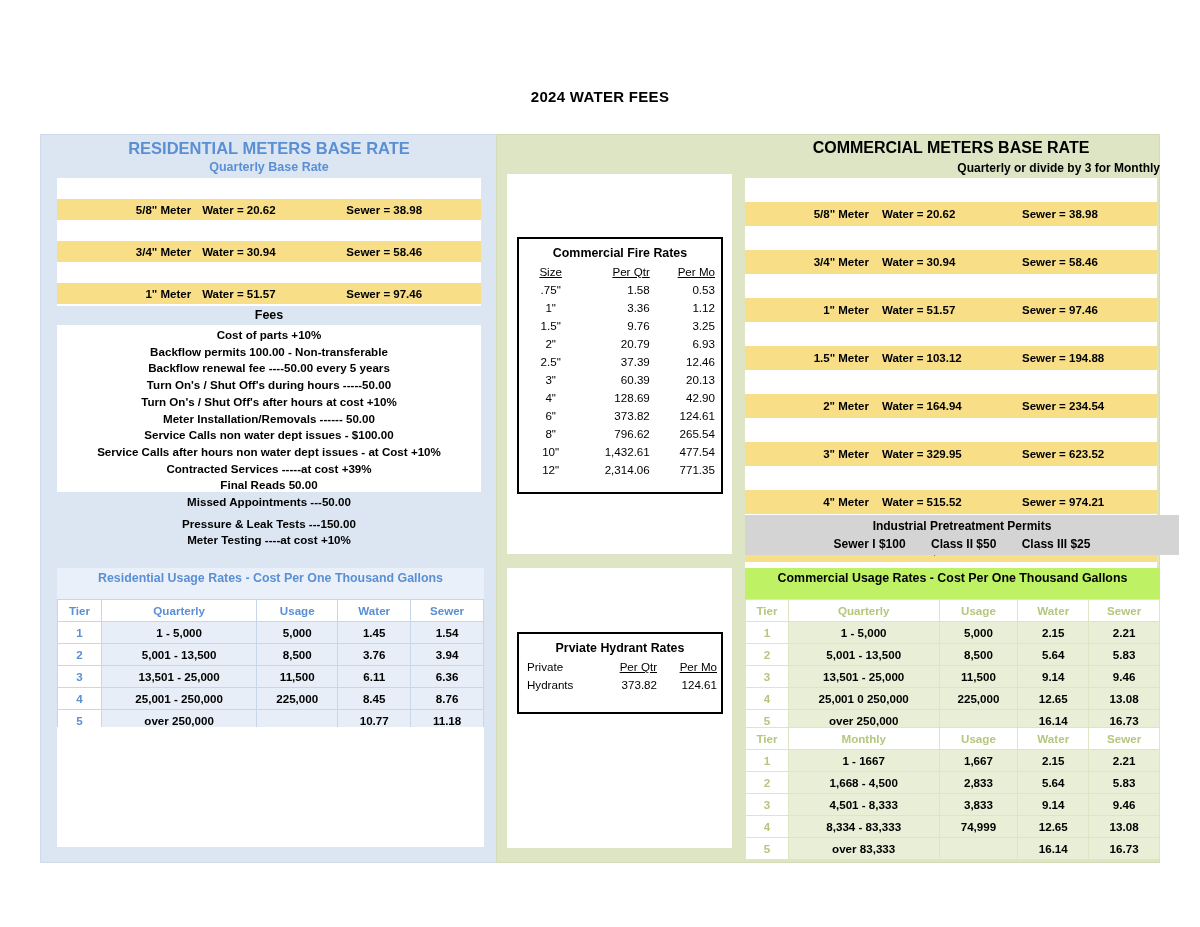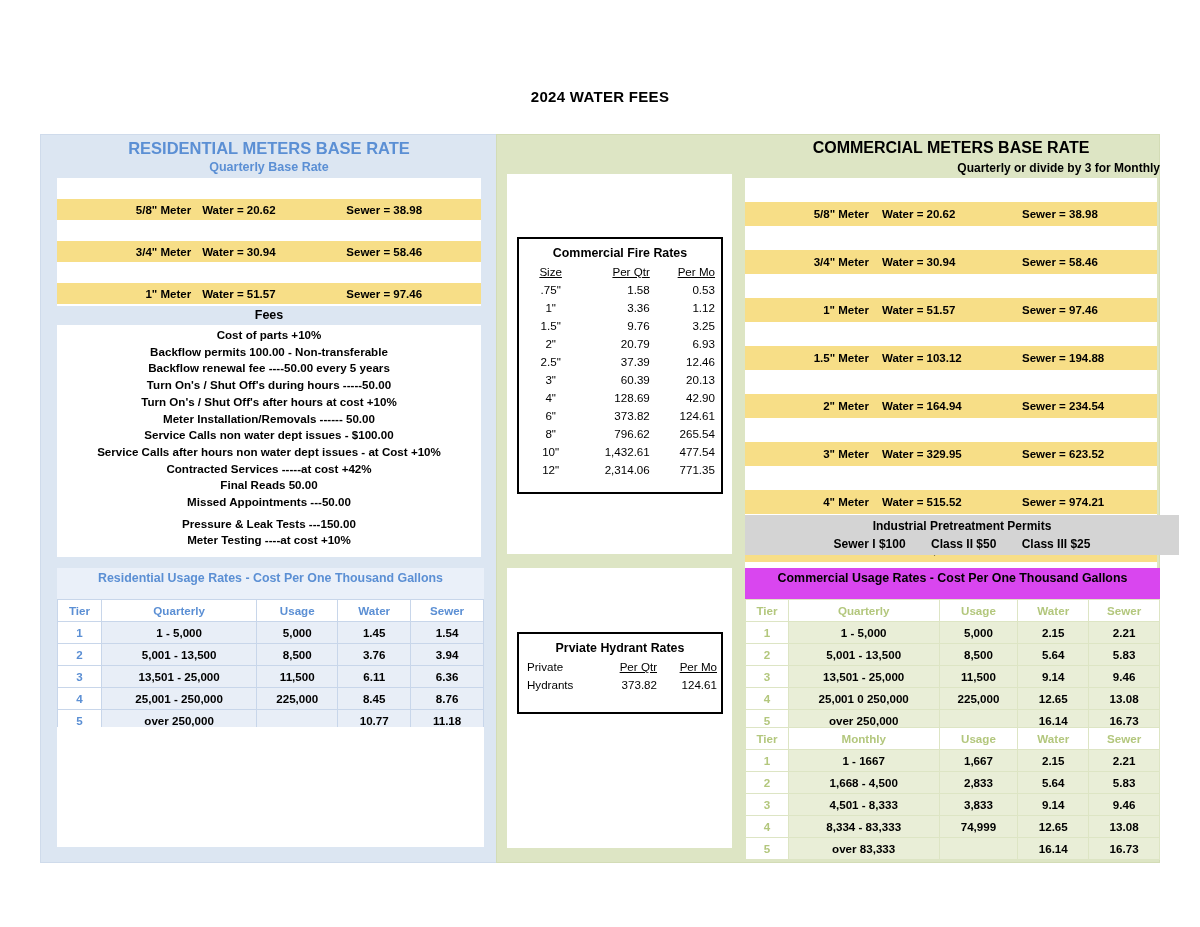--- a/index.html
+++ b/index.html
@@ -92,21 +92,21 @@
     font-weight: bold;
   }
 
   
   .card {
     position: absolute;
     background: #ffffff;
     box-sizing: border-box;
   }
   #res-meter-card  { left: 57px;  top: 178px; width: 424px; height: 126px; }
-  #res-fees-card   { left: 57px;  top: 306px; width: 424px; height: 251px; }
+  #res-fees-card   { left: 57px;  top: 306px; width: 424px; height: 186px; }
   #res-usage-card  { left: 57px;  top: 568px; width: 427px; height: 149px; }
   #res-blank-card  { left: 57px;  top: 727px; width: 427px; height: 120px; }
 
   #mid-card-top    { left: 507px; top: 174px; width: 225px; height: 380px; }
   #mid-card-bot    { left: 507px; top: 568px; width: 225px; height: 280px; }
 
   #com-meter-card  { left: 745px; top: 178px; width: 412px; height: 332px; }
   #com-usage-card  { left: 745px; top: 568px; width: 415px; height: 150px; }
   #com-month-card  { left: 745px; top: 727px; width: 415px; height: 122px; }
 
@@ -149,21 +149,21 @@
   .fees-list div.spaced { margin-top: 5px; }
 
   
   .usage-title {
     text-align: center;
     font-size: 12.4px;
     font-weight: bold;
     padding: 3px 0 14px;
   }
   .usage-title.blue  { color: #5b8fd4; background: #eaf0f9; }
-  .usage-title.green { color: #000;    background: #d946ef; }
+  .usage-title.green { color: #000;    background: #bef264; }
 
   table.usage {
     width: 100%;
     border-collapse: collapse;
     table-layout: fixed;
   }
   table.usage th, table.usage td {
     font-size: 11.6px;
     height: 19px;
     text-align: center;
@@ -292,21 +292,21 @@
   <div class="fees-title">Fees</div>
   <div class="fees-list">
     <div>Cost of parts +10%</div>
     <div>Backflow permits 100.00 - Non-transferable</div>
     <div>Backflow renewal fee ----50.00 every 5 years</div>
     <div>Turn On's / Shut Off's during hours -----50.00</div>
     <div>Turn On's / Shut Off's after hours at cost +10%</div>
     <div>Meter Installation/Removals ------ 50.00</div>
     <div>Service Calls non water dept issues - $100.00</div>
     <div>Service Calls after hours non water dept issues - at Cost +10%</div>
-    <div>Contracted Services -----at cost +42%</div>
+    <div>Contracted Services -----at cost +39%</div>
     <div>Final Reads 50.00</div>
     <div>Missed Appointments ---50.00</div>
     <div class="spaced">Pressure &amp; Leak Tests ---150.00</div>
     <div>Meter Testing ----at cost +10%</div>
   </div>
 </div>
 
 <div class="card" id="res-usage-card">
   <div class="usage-title blue">Residential Usage Rates  -  Cost Per One Thousand Gallons</div>
   <table class="usage blue">

